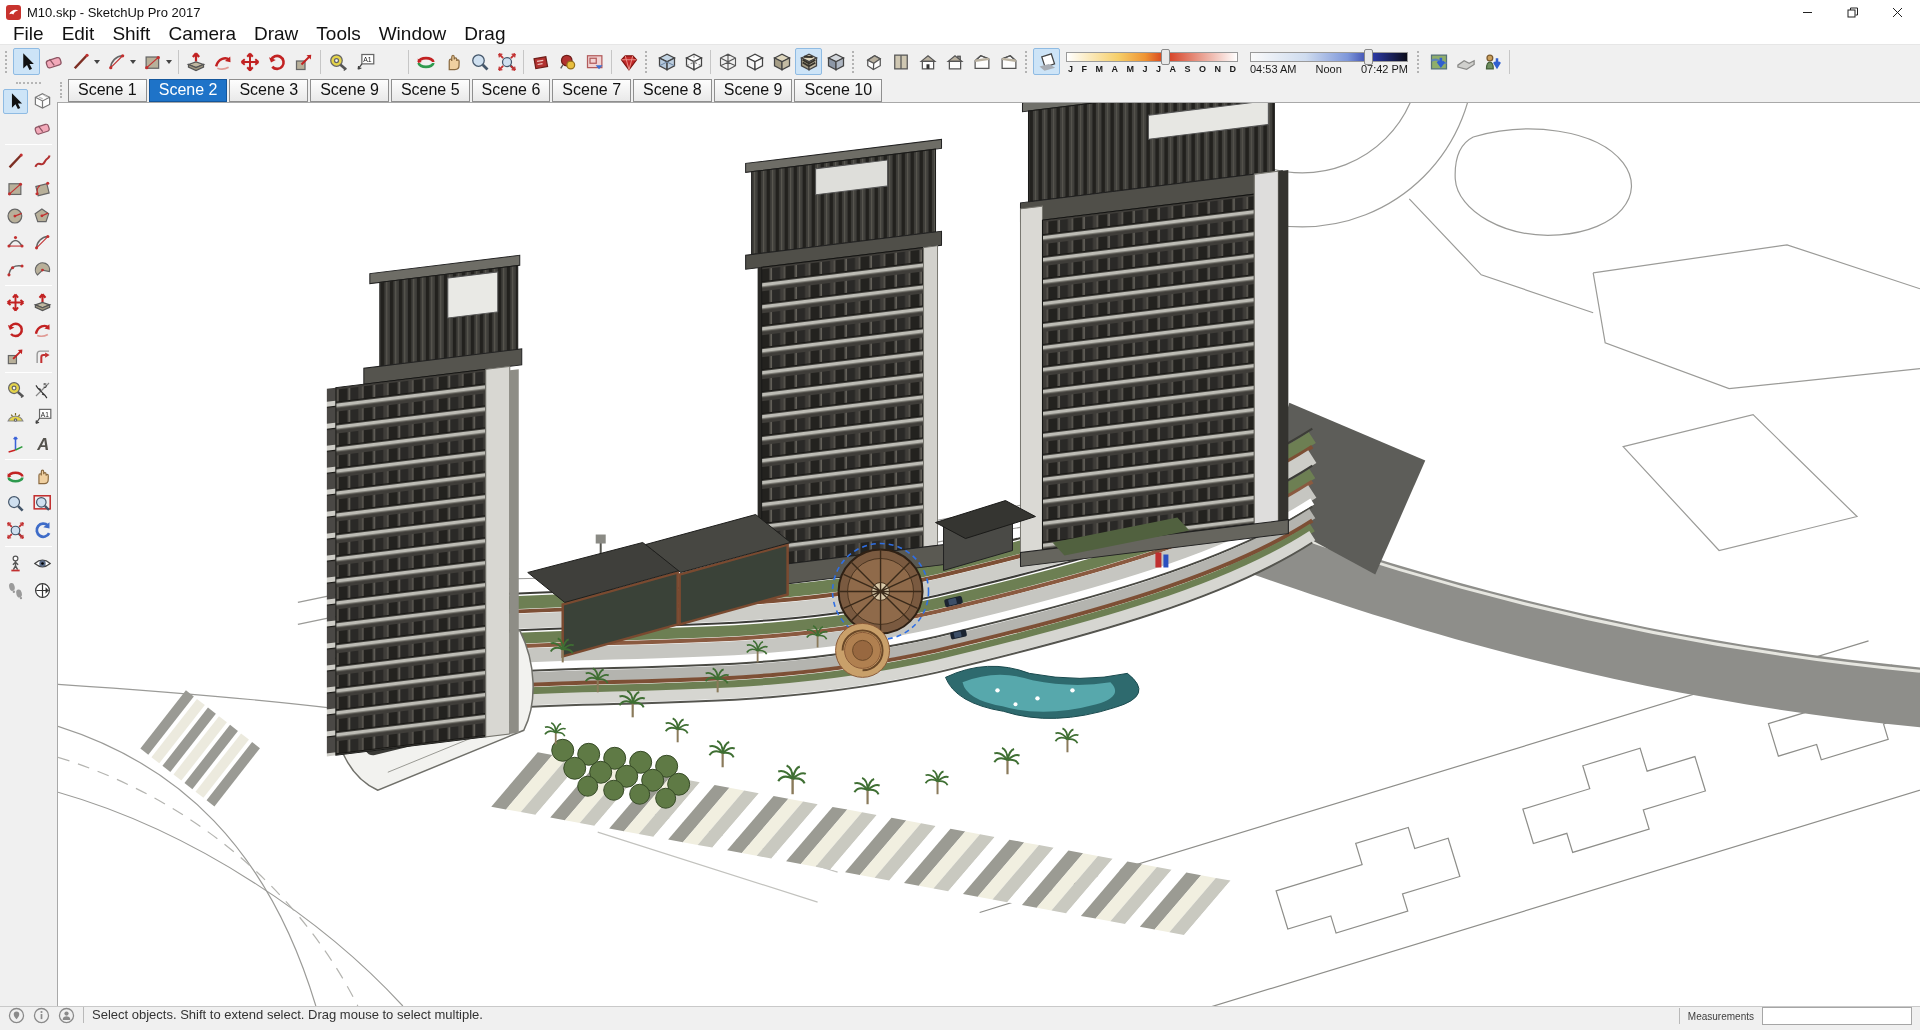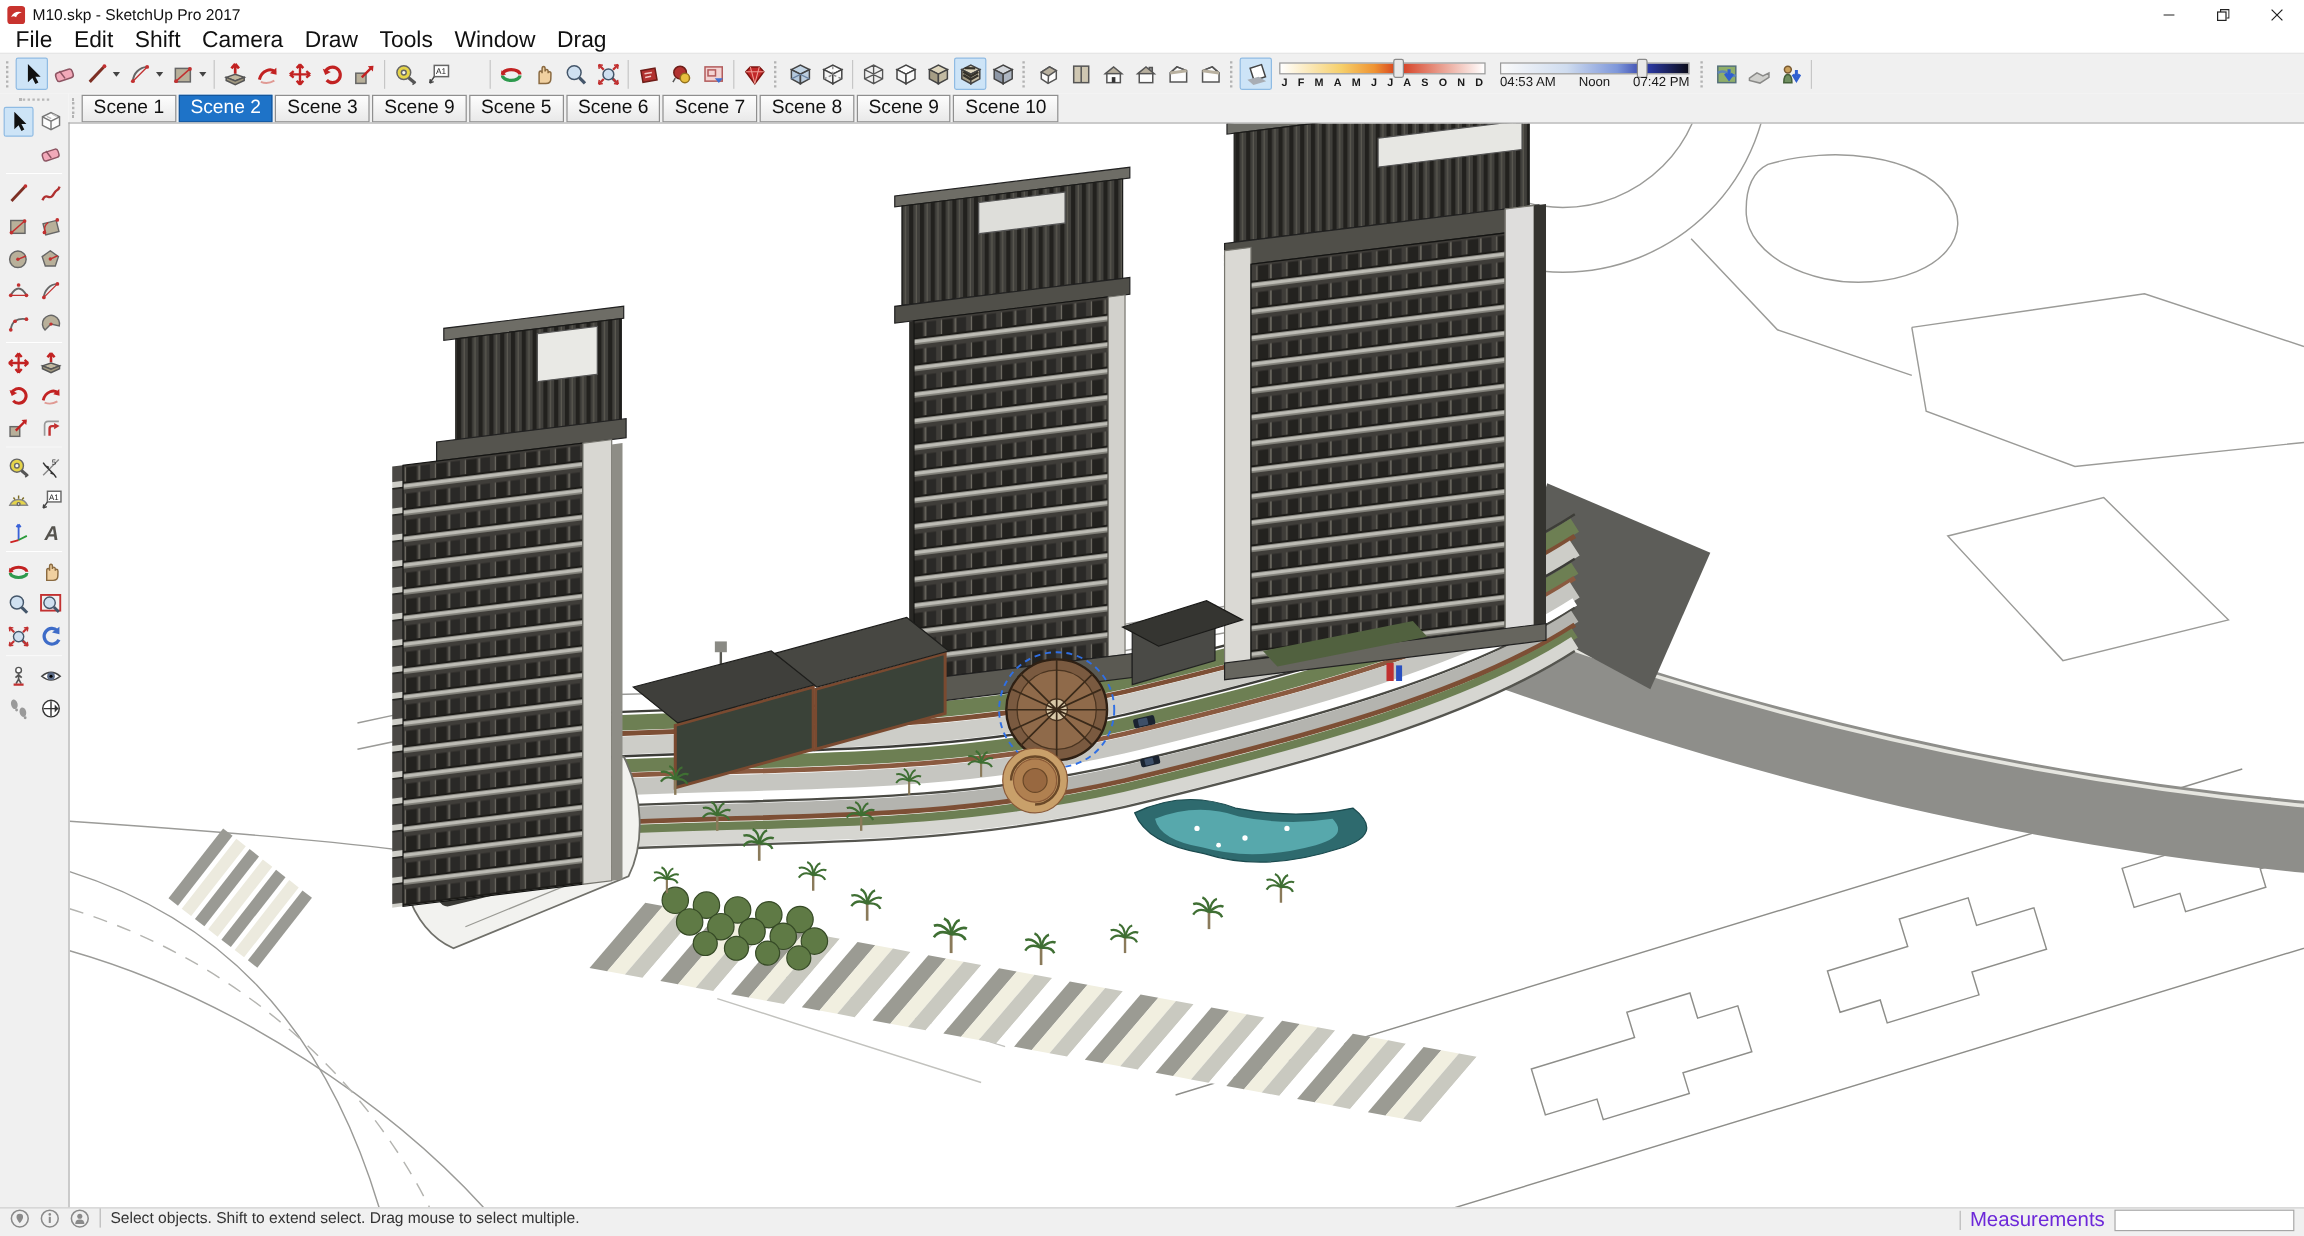--- a/index.html
+++ b/index.html
@@ -46,21 +46,21 @@
   .tab{font-size:16px;color:#111;background:linear-gradient(#fdfdfd,#e9e9e9);border:1px solid #8f8f8f;padding:1.5px 9px;margin-right:2px;white-space:nowrap;}
   .tab.active{background:#1e73c8;color:#fff;border-color:#14569b;}
   
   .viewport{flex:1;position:relative;background:#fff;border-left:1px solid #a9a9a9;border-top:1px solid #a9a9a9;overflow:hidden;}
   .viewport svg.scene{position:absolute;inset:0;width:100%;height:100%;}
   
   .statusbar{height:24px;background:#f0f0f0;border-top:1px solid #c9c9c9;display:flex;align-items:flex-start;font-size:13px;color:#333;}
   .sicon{width:17px;height:17px;margin-left:8px;flex:none;}
   .ssep{width:1px;height:16px;background:#b9b9b9;margin:0 8px;}
   .meas{display:flex;align-items:center;margin-left:auto;margin-right:8px;}
-  .meas-label{font-size:17px;color:#6d28d9;margin-right:8px;}
+  .meas-label{font-size:10px;color:#404040;margin-right:8px;}
   .meas input{width:150px;height:18px;border:1px solid #a6a6a6;background:#fff;font-size:12px;padding:0 3px;font-family:"Liberation Sans",sans-serif;}
 </style>
 </head>
 <body>
 
 <div class="titlebar">
   <svg class="applogo" viewBox="0 0 15 15">
       <rect width="15" height="15" rx="3" fill="#c8332e"></rect>
       <path d="M3.2 9.2 C4.8 5.4 9 3.9 12.2 5.4 C10 5.7 8 7 7.4 9.4 C5.9 8.3 4.6 8.5 3.2 9.2 Z" fill="#fff"></path>
     </svg>

